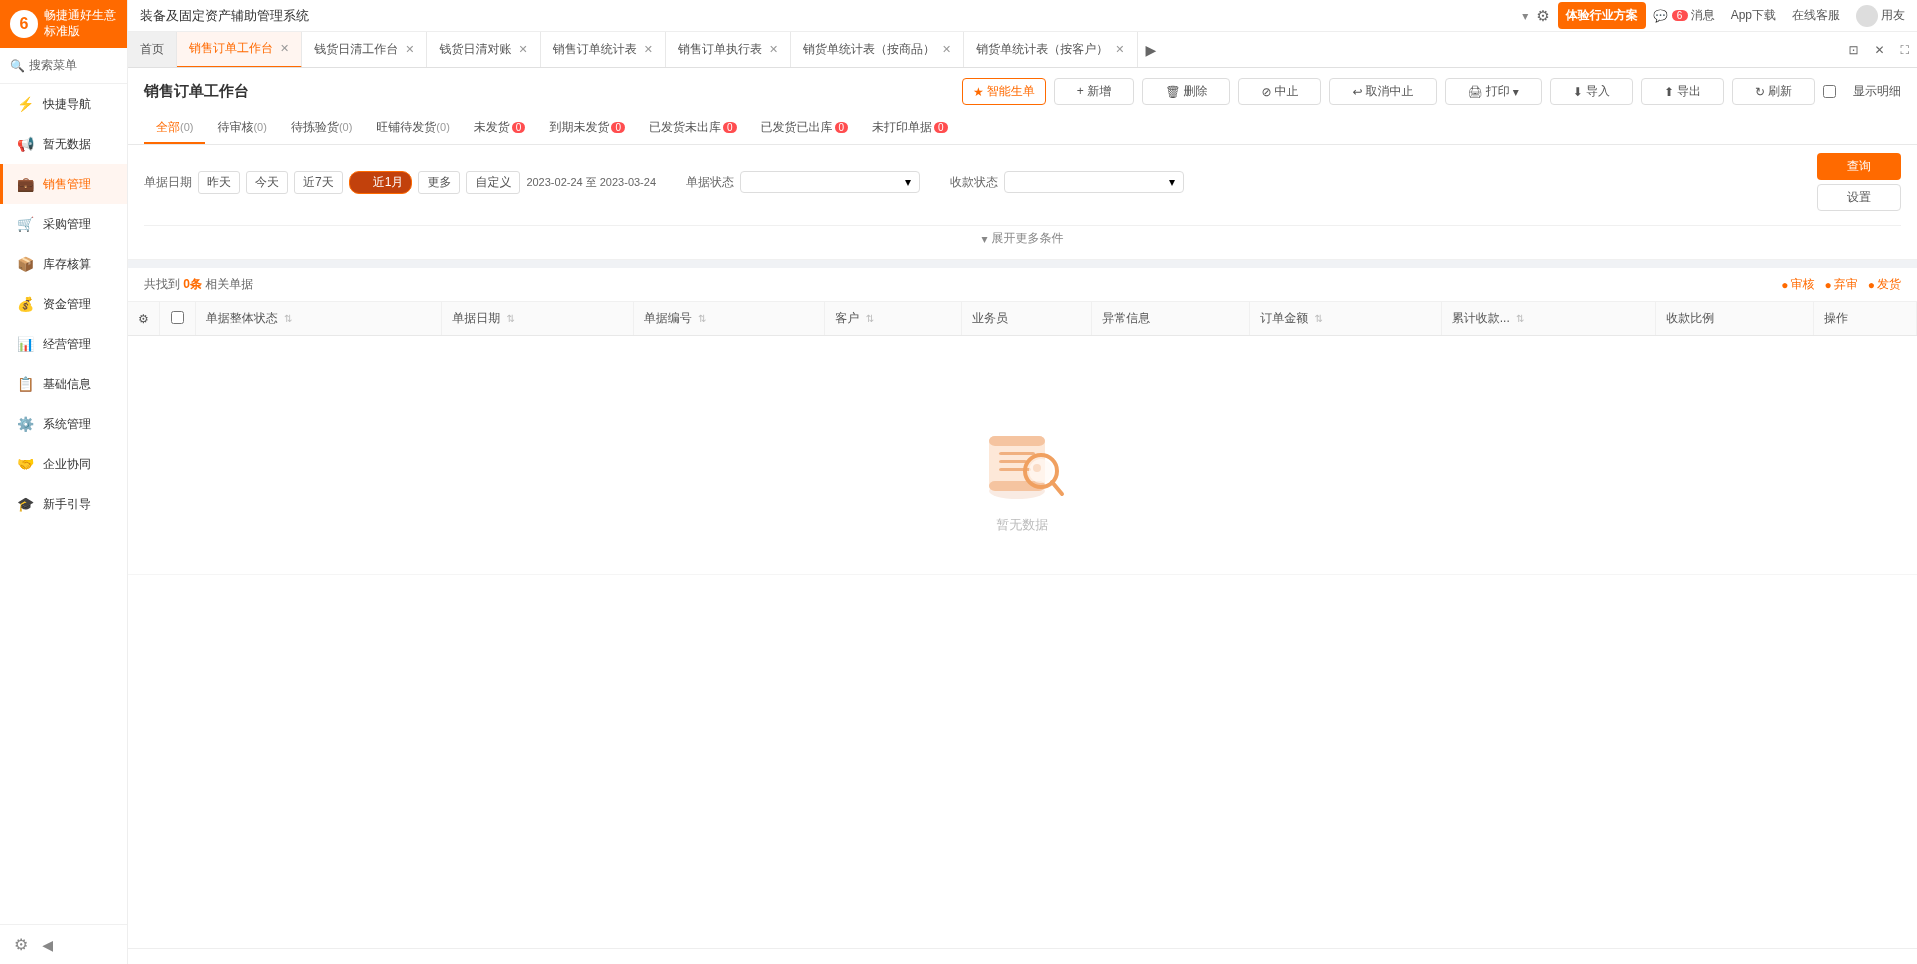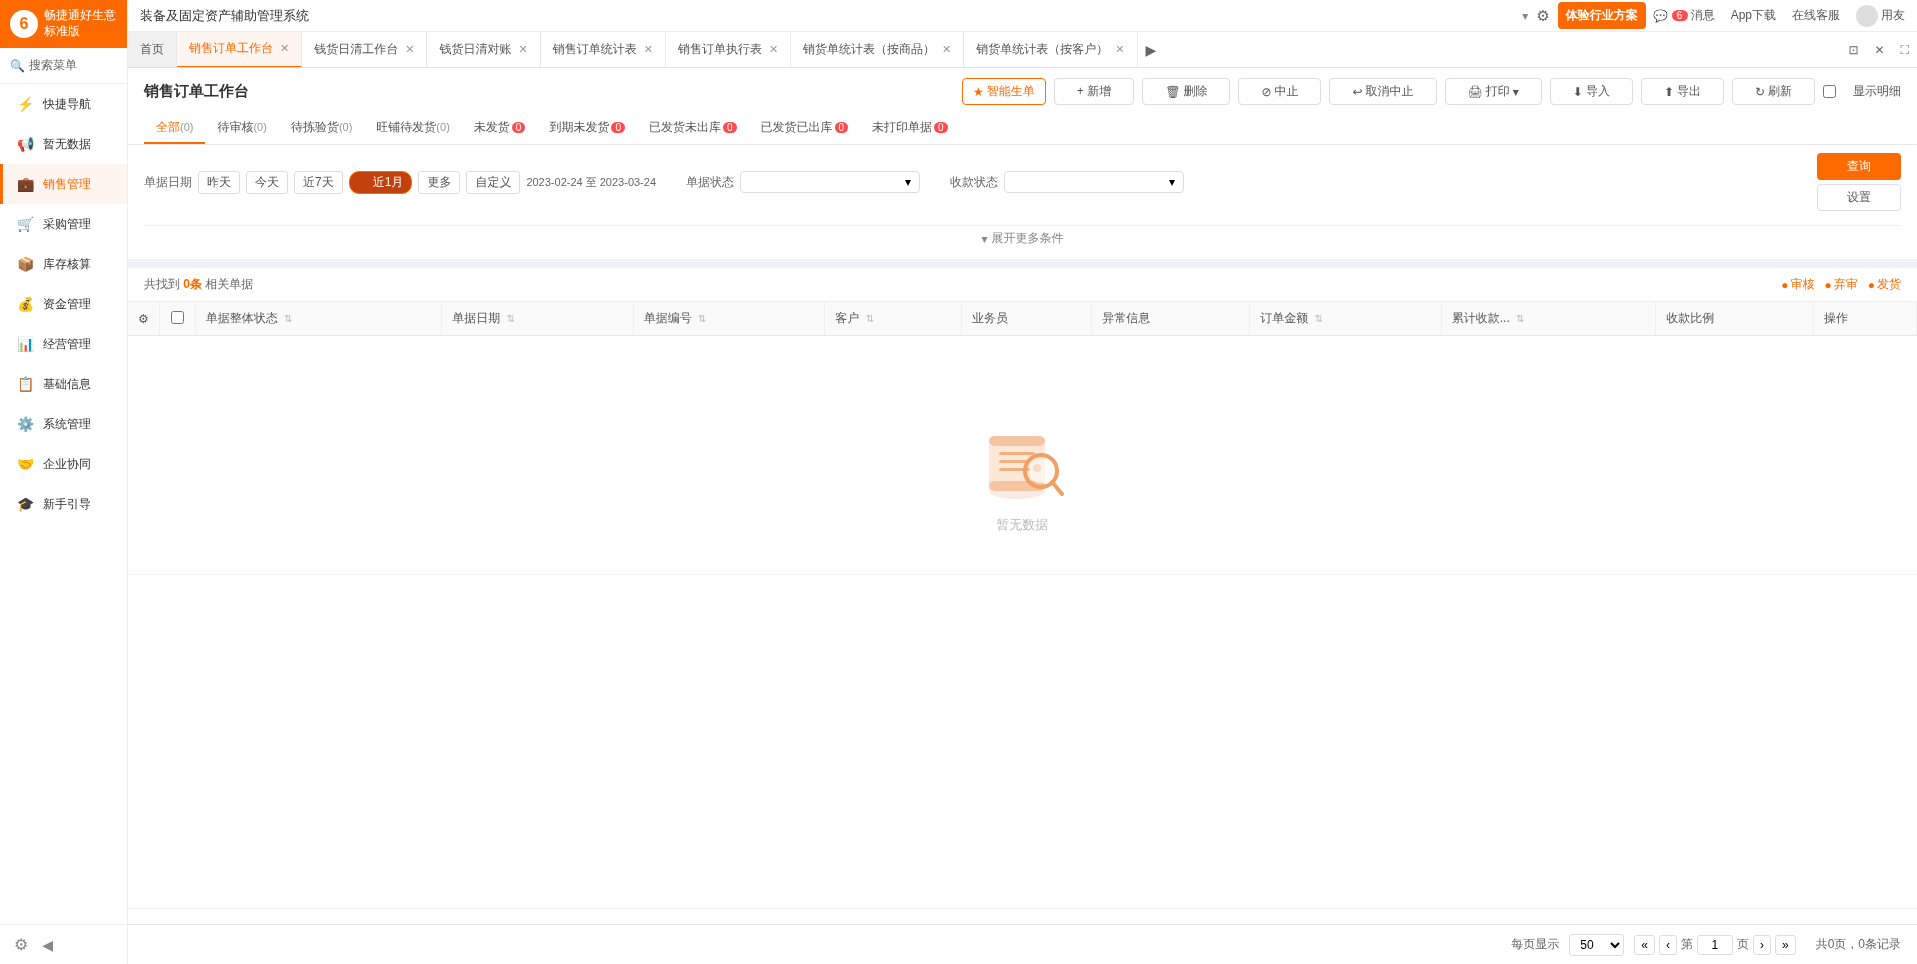--- a/index.html
+++ b/index.html
@@ -695,33 +695,15 @@
             </td>
           </tr>
         </tbody>
       </table>
     </div>
 
     <div id="scrollbar-area">
       <div id="scrollbar-inner"></div>
     </div>
 
-    <div id="footer">
-      <span class="page-size-label">每页显示</span>
-      <select class="page-size-select">
-        <option>50</option>
-        <option>100</option>
-        <option>200</option>
-      </select>
-      <div class="pagination">
-        <button class="page-btn">«</button>
-        <button class="page-btn">‹</button>
-        <span>第</span>
-        <input type="text" value="1" style="width: 36px; text-align: center; border: 1px solid rgb(221, 221, 221); border-radius: 3px; padding: 2px 4px;">
-        <span>页</span>
-        <button class="page-btn">›</button>
-        <button class="page-btn">»</button>
-      </div>
-      <span class="total-text">共0页，0条记录</span>
-    </div>
 
   </div>
 </div>
 
 </body></html>

